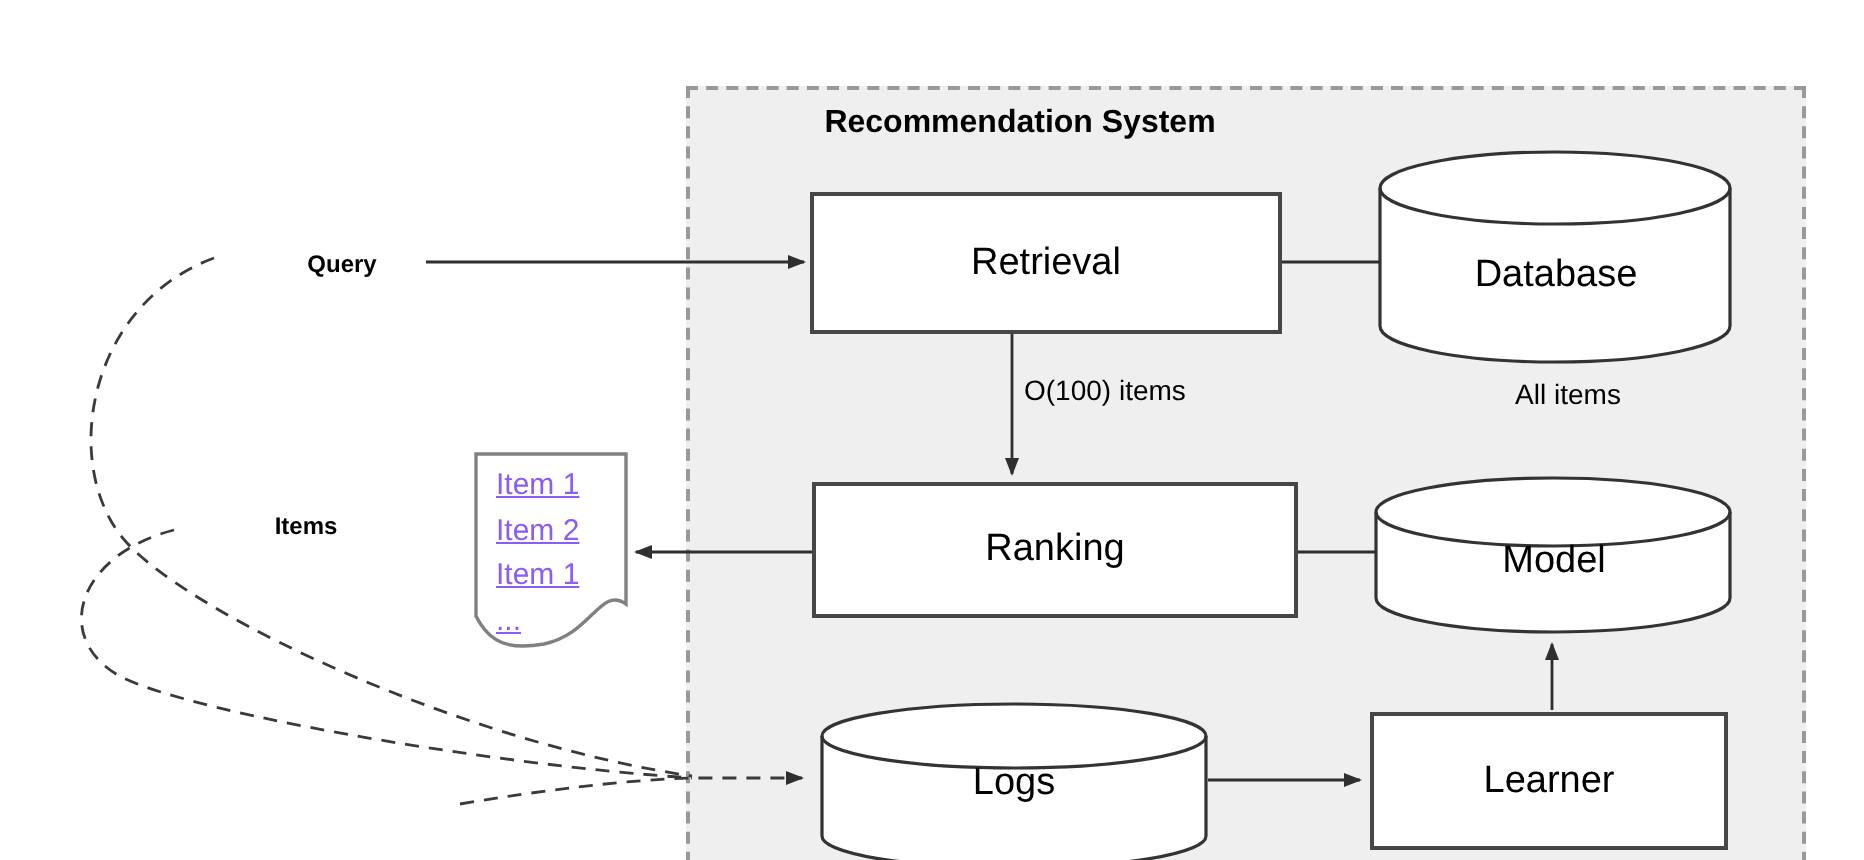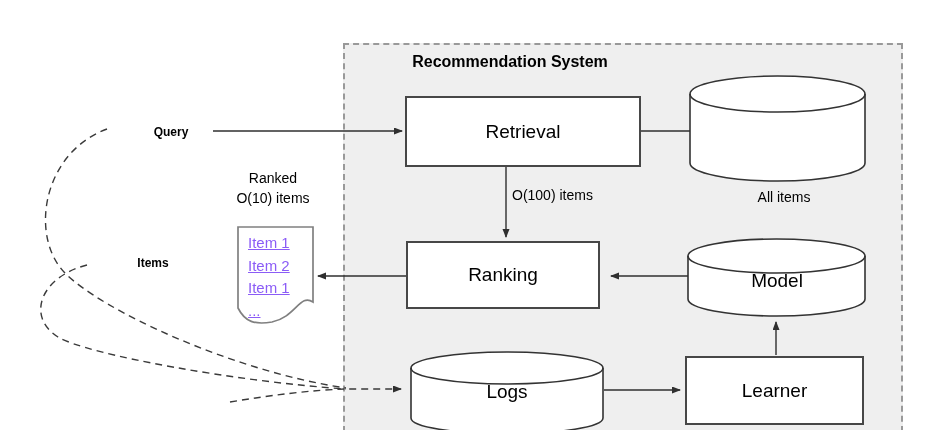--- a/index.html
+++ b/index.html
@@ -32,21 +32,21 @@
   }
   .node{
     position:absolute;
     background:#ffffff;
     border:2px solid #474747;
     box-sizing:border-box;
     display:flex;align-items:center;justify-content:center;
     font-size:19px;
   }
   .node-retrieval{left:405px;top:65px;width:236px;height:71px;}
-  .node-ranking{left:406px;top:210px;width:194px;height:68px;}
+  .node-ranking{left:406px;top:210px;width:243px;height:68px;}
   .node-learner{left:685px;top:325px;width:179px;height:69px;}
   .cyl-label{
     font-size:19px;
     transform:translate(-50%,-50%);
   }
   .lbl-database{left:778px;top:107px;}
   .lbl-model{left:777px;top:250px;}
   .lbl-logs{left:507px;top:361px;}
   .ext-label{
     font-size:12px;font-weight:bold;
@@ -111,32 +111,29 @@
     <path d="M87,234 C40,246 26,286 58,306 C88,324 240,351 346,358" fill="none" stroke="#3a3a3a" stroke-width="1.4" stroke-dasharray="7,5"></path>
     <path d="M230,371 C272,364 312,359 346,358 L401,358" fill="none" stroke="#3a3a3a" stroke-width="1.4" stroke-dasharray="7,5" marker-end="url(#arrow)"></path>
   </svg>
 
   <div class="abs title">Recommendation System</div>
 
   <div class="node node-retrieval">Retrieval</div>
   <div class="node node-ranking">Ranking</div>
   <div class="node node-learner">Learner</div>
 
+  <div class="abs cyl-label lbl-database">Database</div>
   <div class="abs cyl-label lbl-model">Model</div>
   <div class="abs cyl-label lbl-logs">Logs</div>
 
   <div class="abs ext-label lbl-query">Query</div>
   <div class="abs ext-label lbl-items">Items</div>
 
   <div class="abs small-label lbl-o100">O(100) items</div>
   <div class="abs small-label lbl-all-items">All items</div>
-  <div class="abs small-label lbl-ranked">
-    <div>Ranked</div>
-    <div>O(10) items</div>
-  </div>
 
   <div class="abs doc-text">
     <div>Item 1</div>
     <div>Item 2</div>
     <div>Item 1</div>
     <div>...</div>
   </div>
 
 </div>
 

